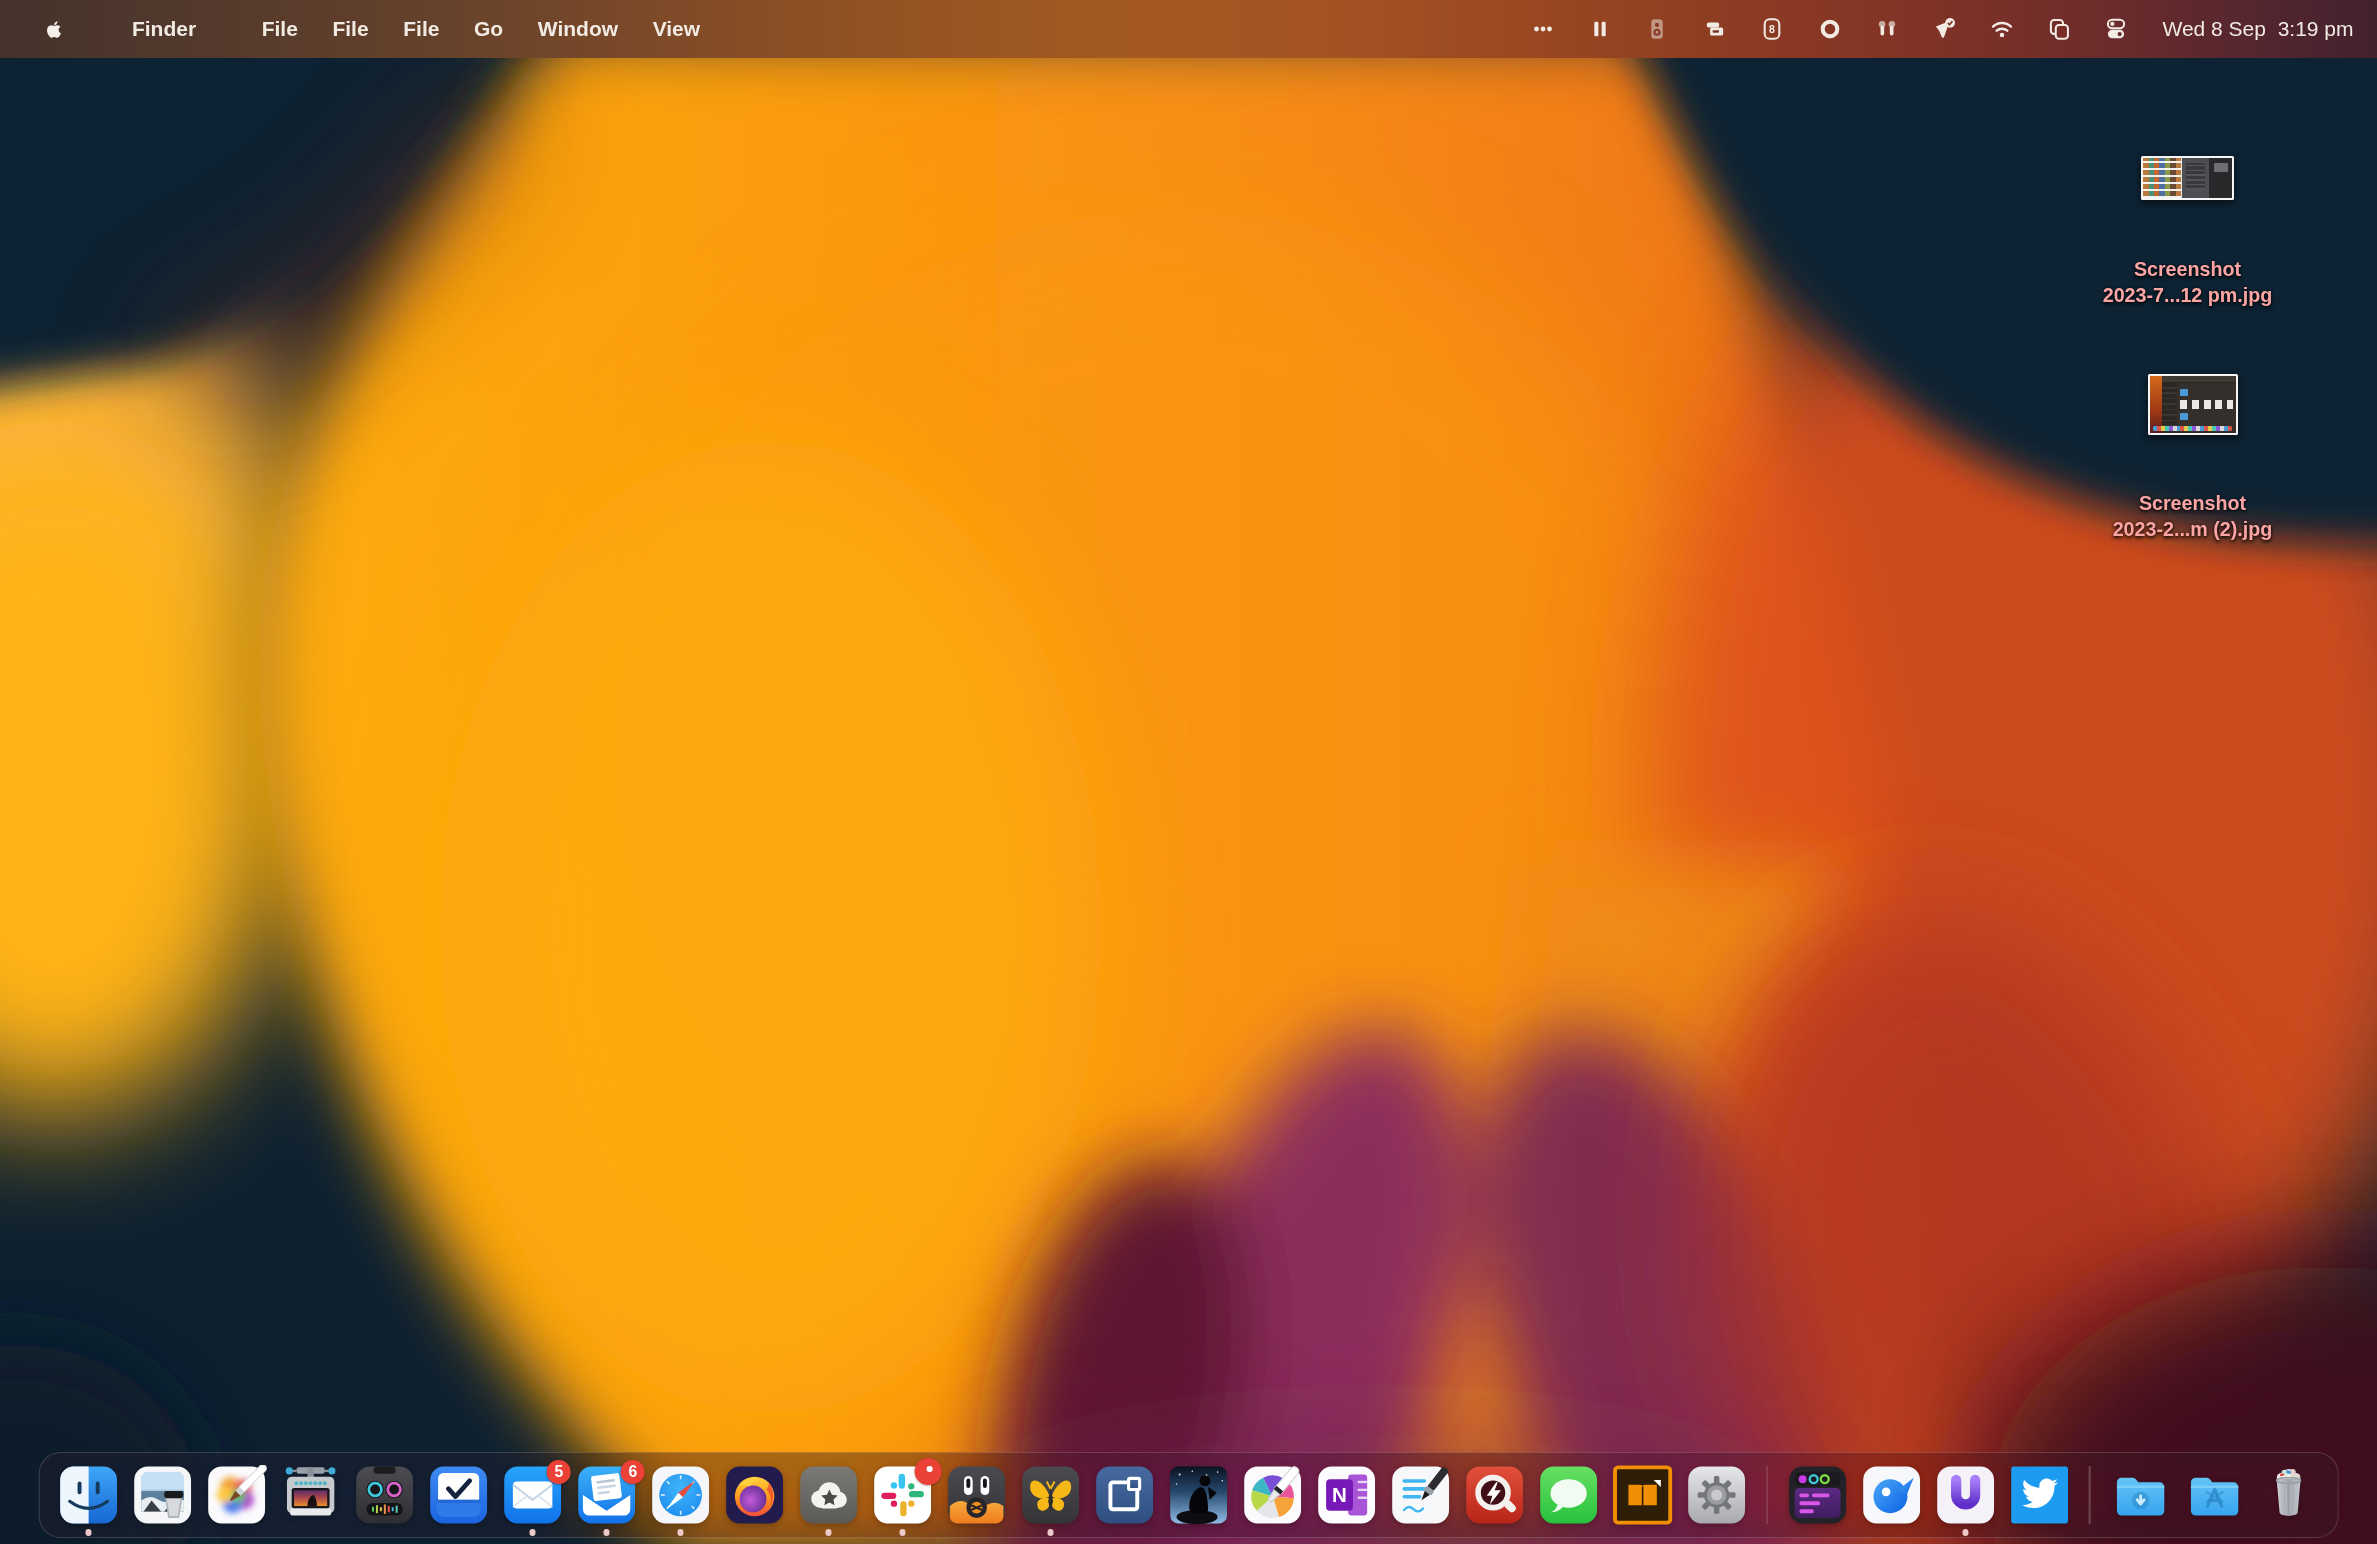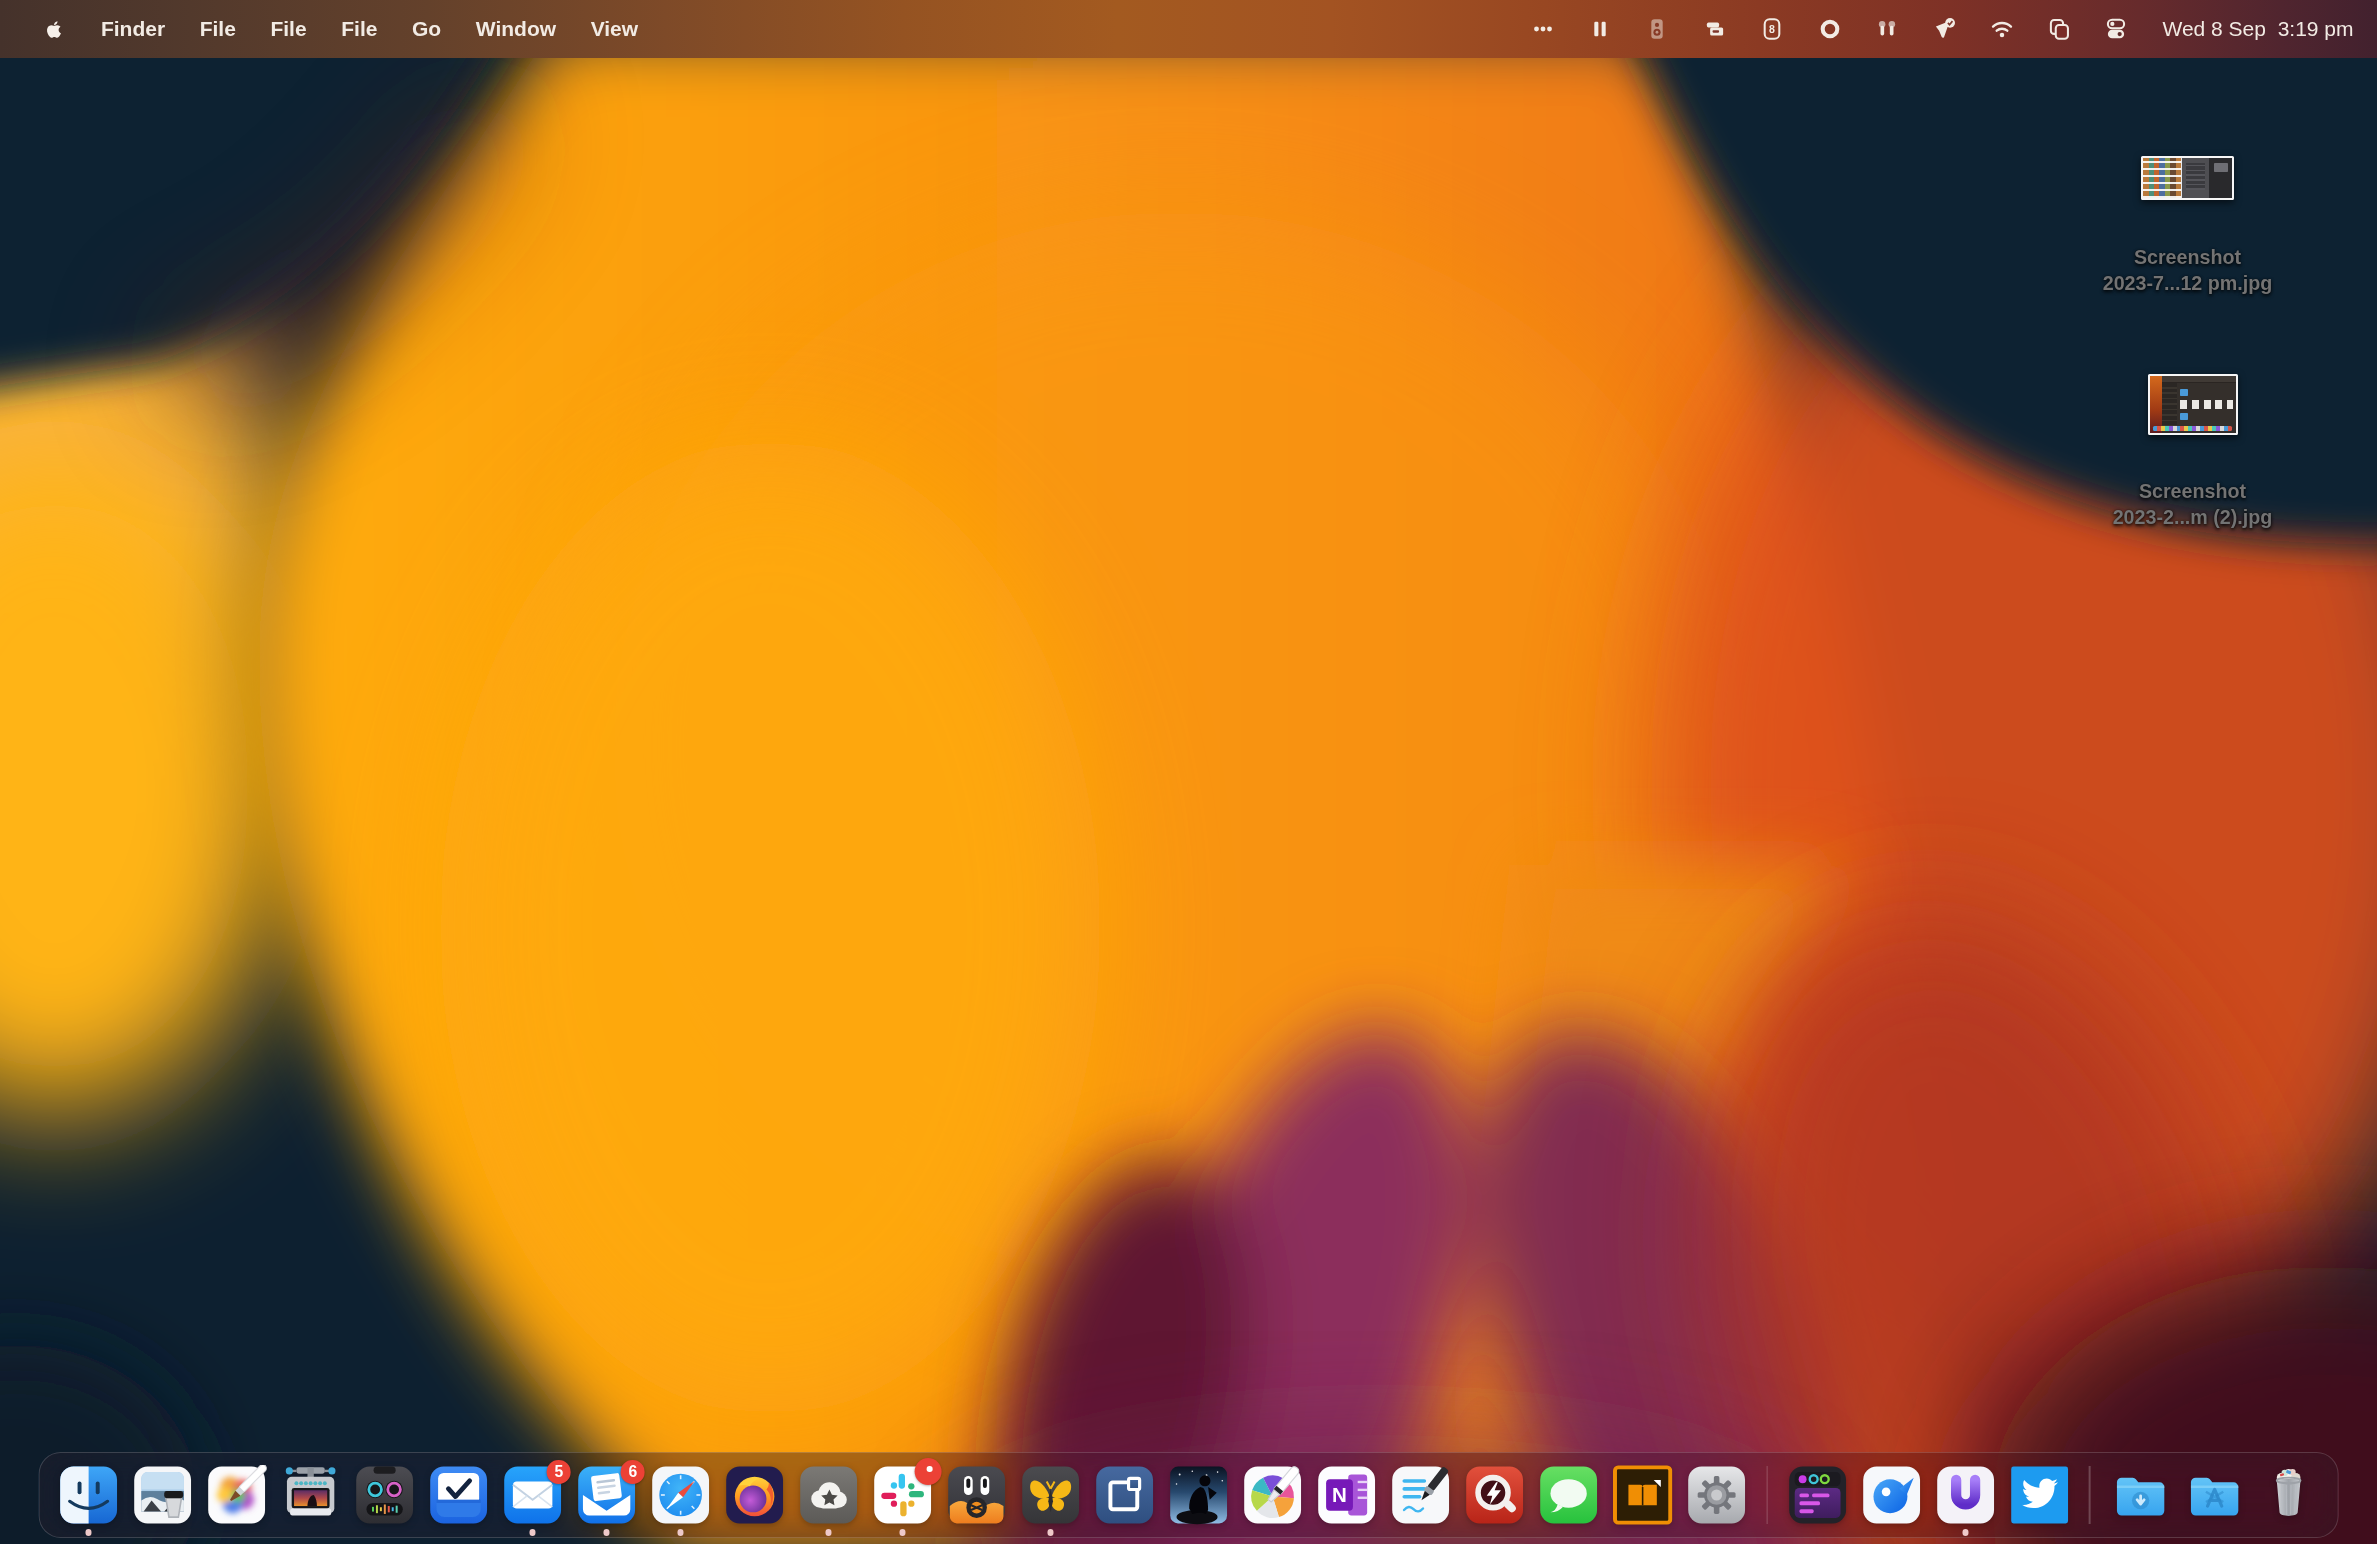--- a/index.html
+++ b/index.html
@@ -8,35 +8,35 @@
   .screen { position:relative; width:2377px; height:1544px; background:#0d1f2d; overflow:hidden; }
   .wallpaper { position:absolute; inset:0; width:100%; height:100%; }
 
   
   .menu-bar {
     position:absolute; top:0; left:0; width:100%; height:58px;
     display:flex; justify-content:space-between; align-items:center;
     background:linear-gradient(90deg,#45322b 0%,#52392c 8%,#64412b 18%,#7e4a28 28%,#955322 38%,#a35a20 47%,#a35322 56%,#984722 65%,#8b3a23 74%,#7e3126 82%,#672b2c 90%,#50252f 96%,#42212e 100%);
     color:#f2ebe4; font-size:21px; z-index:40;
   }
-  .menu-left { display:flex; align-items:center; height:100%; padding-left:23.6px; }
+  .menu-left { display:flex; align-items:center; height:100%; padding-left:23.6px;gap:31px; }
   .apple-menu { display:flex; align-items:center; padding:0 19px; height:100%; }
   .apple-menu svg { width:22px; height:25px; fill:#f6f0ea; }
   .app-name { font-weight:bold; padding:0 17.3px; }
   .menu-item { padding:0 17.3px;font-weight:bold; }
   .menu-right { display:flex; align-items:center; height:100%; padding-right:20.4px; }
   .status-icon { padding:0 15.7px; display:flex; align-items:center; height:100%; }
   .status-icon svg { width:26px; height:26px; }
   .menu-clock { padding:0 3.1px 0 17.3px; white-space:pre; font-size:21px; }
 
   
   .desktop-icon { position:absolute; width:193px; text-align:center; z-index:10; }
   .desktop-icon .thumb { margin:0 auto; border:2.4px solid #f6f6f6; box-shadow:0 2.4px 7.9px rgba(0,0,0,.55); border-radius:1.6px; overflow:hidden; display:flex; }
-  .di-label { position:absolute; left:0; right:0; color:#737373; font-weight:bold; font-size:19.7px; line-height:26px;
-    text-shadow:0 1.6px 3.9px rgba(0,0,0,.85), 0 0 2.4px rgba(0,0,0,.6); }
+  .di-label { position:absolute; left:0; right:0; color:#fca5a5; font-weight:bold; font-size:19.7px; line-height:26px;
+    text-shadow:0 1.6px 3.9px rgba(0,0,0,.85), 0 0 2.4px rgba(0,0,0,.6);margin-top:12px; }
   .thumb1 { width:93px; height:44px; background:#fff; }
   .t1-grid { width:44%; height:100%;
     background-image:
       repeating-linear-gradient(0deg, rgba(255,255,255,.9) 0 1.6px, rgba(255,255,255,0) 1.6px 7px),
       repeating-linear-gradient(90deg, #b97a3c 0 5.5px, #4f8f7a 5.5px 11px, #c2652e 11px 16.5px, #4d6f9e 16.5px 22px, #8a9a4a 22px 27.5px, #6b4a32 27.5px 33px);
     border-right:1.6px solid #e8e8ea; }
   .t1-mid { width:30%; height:100%; background:#4e4e52; position:relative; }
   .t1-mid::after { content:""; position:absolute; left:3.9px; right:3.9px; top:4.7px; bottom:7.9px; background:#3a3a3e;
     background-image:repeating-linear-gradient(0deg,#55555a 0 1.6px, transparent 1.6px 4.7px); }
   .t1-right { width:26%; height:100%; background:#29292c; position:relative; }

